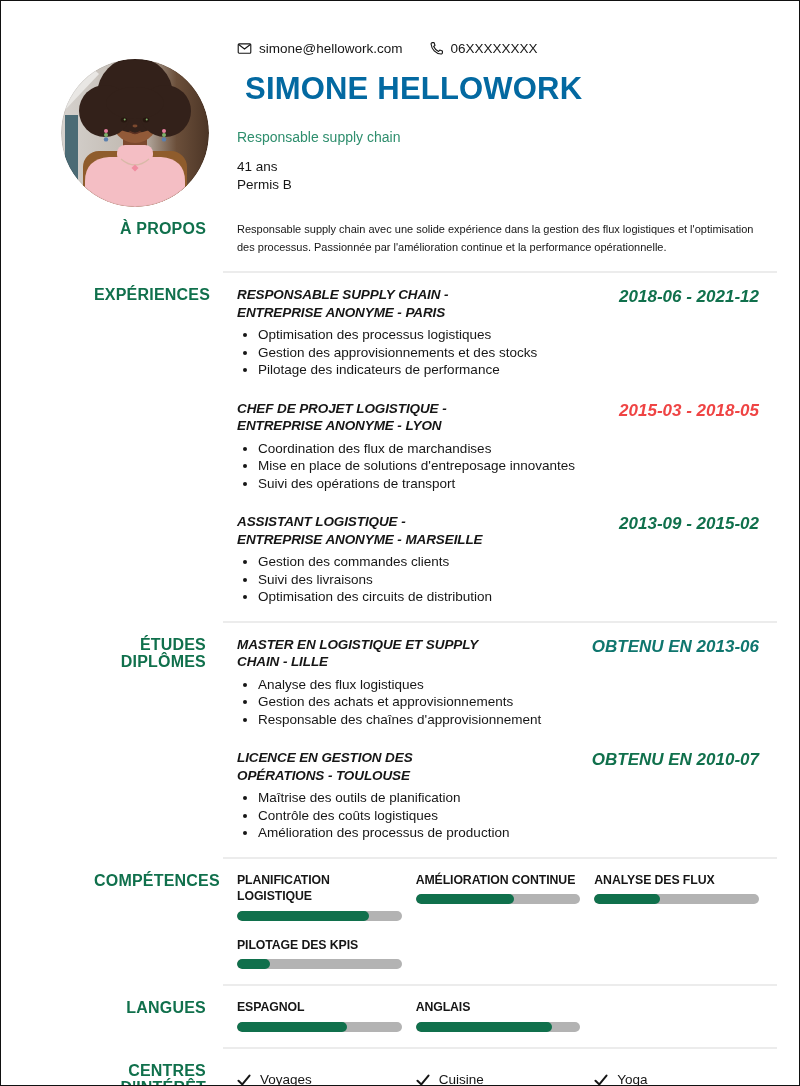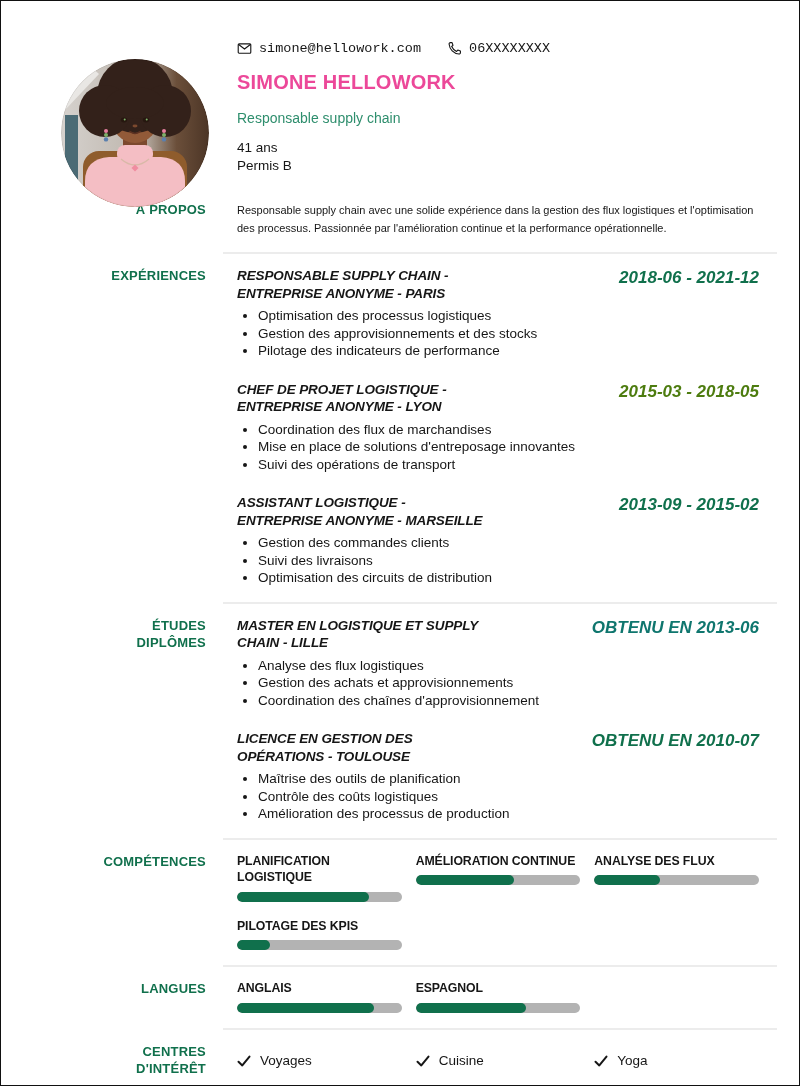--- a/index.html
+++ b/index.html
@@ -14,33 +14,33 @@
     overflow:hidden;
   }
 
   
   .photo {
     position:absolute; left:60px; top:58px;
     width:148px; height:148px; border-radius:50%;
     overflow:hidden;
   }
   .header-block { padding:40px 40px 0 236px; }
-  .contact-line { display:flex; align-items:center; gap:26px; font-size:13.5px; margin-bottom:5px;font-family:Liberation Mono, monospace; }
+  .contact-line { display:flex; align-items:center; gap:26px; font-size:13.5px; margin-bottom:5px; }
   .contact-item { display:flex; align-items:center; gap:7px; }
   .contact-item svg { flex:0 0 auto; display:block; }
-  .name { margin:15px 0 0 0; font-size:20px; font-weight:bold; letter-spacing:.2px; color:#ec4899; }
-  .subtitle { margin-top:16px; font-size:14px; }
+  .name { margin:15px 0 0 8px; font-size:31px; font-weight:bold; letter-spacing:.2px; color:#0369a1; }
+  .subtitle { margin-top:22px; font-size:14px; }
   .meta { margin-top:13px; font-size:13.5px; line-height:17.5px; }
   .meta div { margin:0; }
 
   
   main { margin-top:27px; }
   .section { display:grid; grid-template-columns:112px 1fr; column-gap:31px; padding:0 40px 0 93px; }
   .section-label {
-    text-align:right; font-weight:bold; font-size:13px; line-height:17px;
+    text-align:right; font-weight:bold; font-size:16px; line-height:17px;
     letter-spacing:.2px; text-transform:uppercase;
   }
   .divider { height:2px; background:#ececec; margin:15px 22px 13px 222px; }
 
   .about-text { font-size:11px; line-height:17.5px; margin:0; padding-top:1px; }
 
   .entry { margin-bottom:21px; }
   .entry:last-child { margin-bottom:0; }
   .entry-header { display:flex; justify-content:space-between; align-items:flex-start;font-style:italic; }
   .entry-title { font-weight:bold; font-size:13.5px; line-height:17.5px; white-space:pre-line; letter-spacing:-.1px; }
@@ -161,21 +161,21 @@
             <ul class="bullets">
               <li class="bullet">Optimisation des processus logistiques</li>
               <li class="bullet">Gestion des approvisionnements et des stocks</li>
               <li class="bullet">Pilotage des indicateurs de performance</li>
             </ul>
           </div>
           <div class="entry">
             <div class="entry-header">
               <div class="entry-title">CHEF DE PROJET LOGISTIQUE -
 ENTREPRISE ANONYME - LYON</div>
-              <div class="entry-date" style="color: #4d7c0f;">2015-03 - 2018-05</div>
+              <div class="entry-date" style="color: #ef4444;">2015-03 - 2018-05</div>
             </div>
             <ul class="bullets">
               <li class="bullet">Coordination des flux de marchandises</li>
               <li class="bullet">Mise en place de solutions d'entreposage innovantes</li>
               <li class="bullet">Suivi des opérations de transport</li>
             </ul>
           </div>
           <div class="entry">
             <div class="entry-header">
               <div class="entry-title">ASSISTANT LOGISTIQUE -
@@ -198,21 +198,21 @@
       <div id="education-list">
           <div class="entry">
             <div class="entry-header">
               <div class="entry-title">MASTER EN LOGISTIQUE ET SUPPLY
 CHAIN - LILLE</div>
               <div class="entry-date" style="color: #0f766e;">OBTENU EN 2013-06</div>
             </div>
             <ul class="bullets">
               <li class="bullet">Analyse des flux logistiques</li>
               <li class="bullet">Gestion des achats et approvisionnements</li>
-              <li class="bullet">Coordination des chaînes d'approvisionnement</li>
+              <li class="bullet">Responsable des chaînes d'approvisionnement</li>
             </ul>
           </div>
           <div class="entry">
             <div class="entry-header">
               <div class="entry-title">LICENCE EN GESTION DES
 OPÉRATIONS - TOULOUSE</div>
               <div class="entry-date" style="color: rgb(16, 112, 76);">OBTENU EN 2010-07</div>
             </div>
             <ul class="bullets">
               <li class="bullet">Maîtrise des outils de planification</li>
@@ -254,29 +254,29 @@
           </div>
         </div>
     </section>
 
     <div class="divider" style="background: rgb(236, 236, 236);"></div>
 
     <section class="section">
       <div class="section-label accent" style="color: rgb(16, 112, 76);">LANGUES</div>
       <div id="languages-grid" class="bars-grid">
           <div class="bar-cell">
+            <div class="bar-name">ESPAGNOL</div>
+            <div class="bar-track" style="background: rgb(179, 179, 179);">
+              <div class="bar-fill" style="width: 67%; background: rgb(16, 112, 76);"></div>
+            </div>
+          </div>
+          <div class="bar-cell">
             <div class="bar-name">ANGLAIS</div>
             <div class="bar-track" style="background: rgb(179, 179, 179);">
               <div class="bar-fill" style="width: 83%; background: rgb(16, 112, 76);"></div>
-            </div>
-          </div>
-          <div class="bar-cell">
-            <div class="bar-name">ESPAGNOL</div>
-            <div class="bar-track" style="background: rgb(179, 179, 179);">
-              <div class="bar-fill" style="width: 67%; background: rgb(16, 112, 76);"></div>
             </div>
           </div>
         </div>
     </section>
 
     <div class="divider" style="background: rgb(236, 236, 236);"></div>
 
     <section class="section">
       <div class="section-label accent" style="color: rgb(16, 112, 76);">CENTRES D'INTÉRÊT</div>
       <div id="interests-grid" class="interests-grid">

